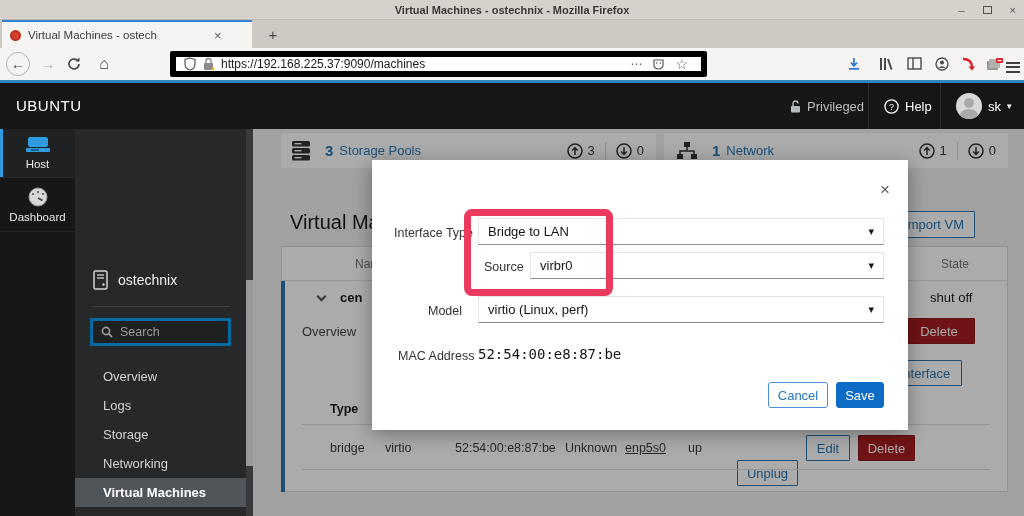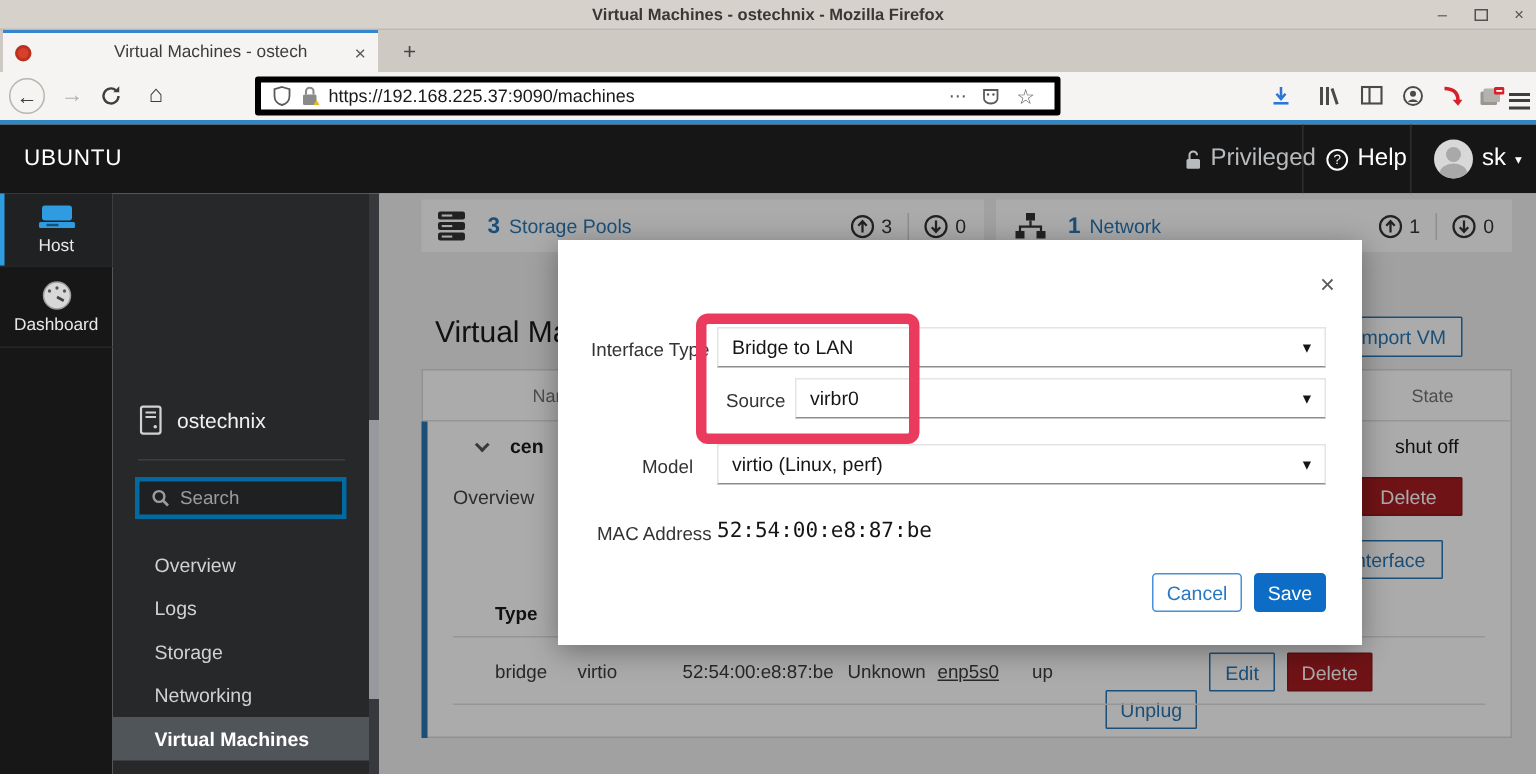--- a/index.html
+++ b/index.html
@@ -13,44 +13,44 @@
   .titlebar .title { font-size:11px; font-weight:bold; color:#3b3834; }
   .win-controls { position:absolute; right:8px; top:0; height:20px; display:flex; align-items:center; gap:18px; }
   .win-controls span { color:#55524e; font-size:11px; line-height:1; cursor:default; }
   .win-max { width:9px; height:8px; border:1px solid #55524e; display:inline-block; }
 
   
   .tabbar { left:0; top:20px; width:1024px; height:28px; background:#cfc9c3; }
   .tab { position:absolute; left:2px; top:0; width:250px; height:28px; background:#f5f4f2; border-top:2px solid #3584d0;
          display:flex; align-items:center; padding:0 8px; }
   .tab-favicon { width:11px; height:11px; border-radius:50%; background:#d9402c; border:2px solid #b7331f; margin-right:7px; flex:none; }
-  .tab-title { font-size:11.5px; color:#3c3c3c; white-space:nowrap; overflow:hidden; width:180px;margin-left:48px; }
+  .tab-title { font-size:11.5px; color:#3c3c3c; white-space:nowrap; overflow:hidden; width:180px; }
   .tab-close { font-size:13px; color:#5a5a5a; margin-left:6px; }
   .newtab { position:absolute; left:262px; top:4px; font-size:15px; color:#454545; width:22px; height:22px; text-align:center; line-height:22px; }
 
   
   .toolbar { left:0; top:48px; width:1024px; height:32px; background:#f5f4f2; }
   .nav-circ { position:absolute; top:4px; width:24px; height:24px; border:1px solid #b9b4af; border-radius:50%;
               text-align:center; line-height:22px; font-size:14px; color:#3e3e3e; }
   .tb-glyph { position:absolute; top:4px; height:24px; line-height:24px; font-size:15px; color:#3e3e3e; text-align:center; width:24px; }
-  .urlbar { position:absolute; left:170px; top:3px; width:537px; height:26px; background:#fff; border:4px solid #000000;
+  .urlbar { position:absolute; left:170px; top:3px; width:537px; height:26px; background:#fff; border:6px solid #000000;
             border-radius:2px; display:flex; align-items:center; padding:0 8px; }
   .url-text { font-size:12px; color:#191919; flex:1; white-space:nowrap; overflow:hidden; }
   .url-ico { color:#5a5a5a; font-size:12px; margin:0 5px; flex:none; }
   .lockwrap { position:relative; width:13px; height:14px; flex:none; margin-right:6px; }
   .hamburger div { width:14px; height:2px; background:#3e3e3e; margin:2.5px 0; }
 
   .accent-line { left:0; top:80px; width:1024px; height:3px; background:#2f87c6; }
 
   
   .navbar { left:0; top:83px; width:1024px; height:46px; background:#161616; }
   .brand { position:absolute; left:16px; top:0; height:46px; line-height:46px; color:#fff; font-size:15px; letter-spacing:0.5px; }
   .nav-sep { position:absolute; top:83px; width:1px; height:46px; background:#2e2e2e; }
   .nav-right-item { position:absolute; top:83px; height:46px; display:flex; align-items:center; gap:6px; }
-  .nav-right-item span { font-size:16px; }
+  .nav-right-item span { font-size:13px; }
   .avatar { width:26px; height:26px; border-radius:50%; background:#d8d8d8; position:relative; overflow:hidden; }
   .avatar .head { position:absolute; left:8px; top:5px; width:10px; height:10px; border-radius:50%; background:#a9a9a9; }
   .avatar .body { position:absolute; left:4px; top:16px; width:18px; height:12px; border-radius:50% 50% 0 0; background:#a9a9a9; }
 
   
   .rail { left:0; top:129px; width:75px; height:387px; background:#171717; }
   .rail-item { position:relative; width:75px; display:flex; flex-direction:column; align-items:center; justify-content:center;
                gap:4px; border-bottom:1px solid #262626; }
   .rail-item .lbl { font-size:11.5px; color:#e8e8e8; }
   .rail-sel { background:#1f2123; }

